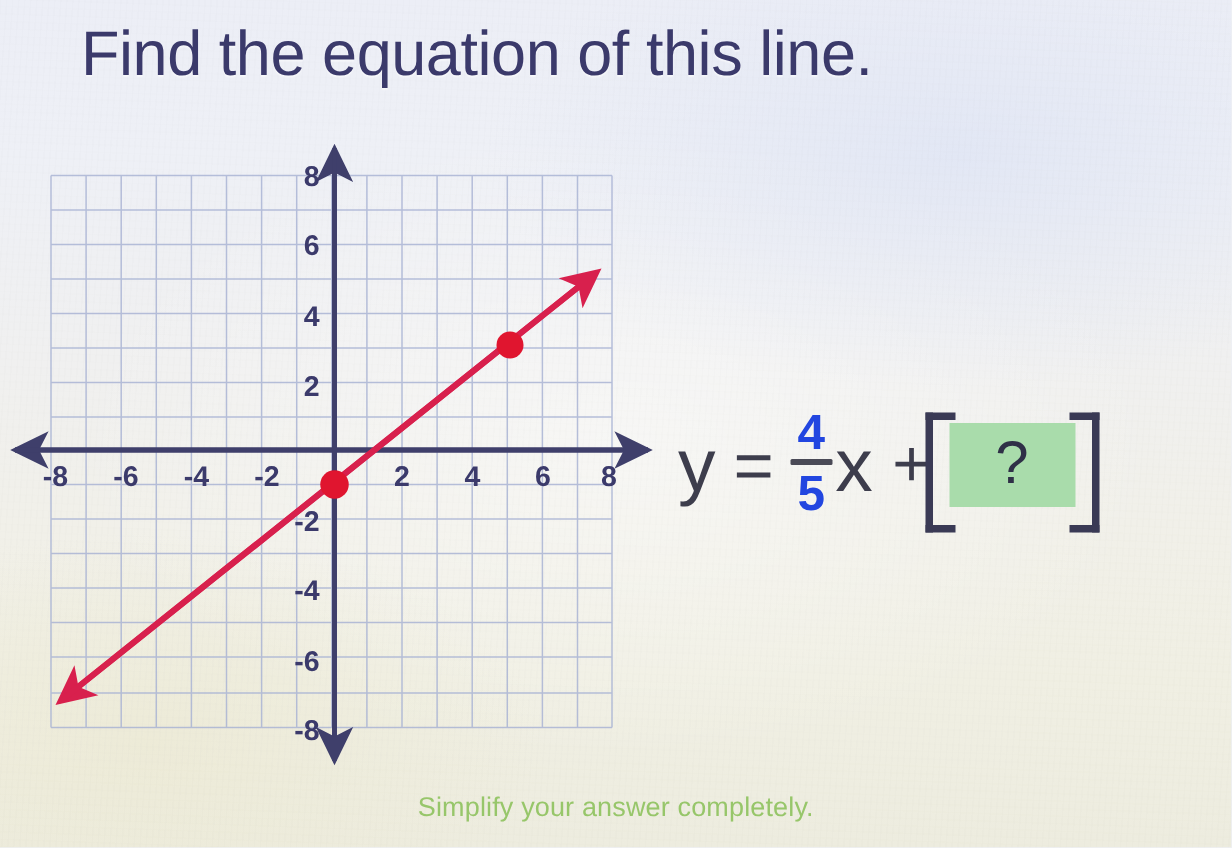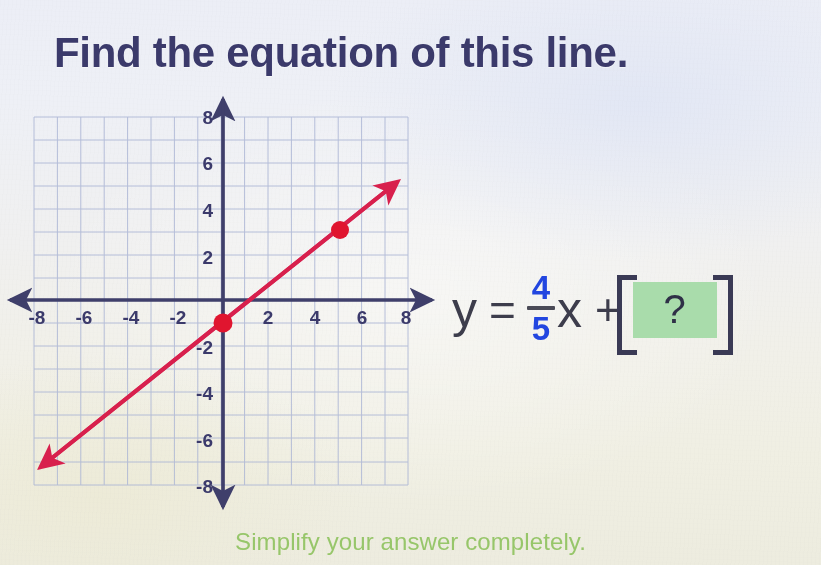--- a/index.html
+++ b/index.html
@@ -46,23 +46,23 @@
     background-image:
       repeating-linear-gradient(94deg, rgba(140,140,150,.10) 0 1px, rgba(255,255,255,0) 1px 4px),
       repeating-linear-gradient(2deg, rgba(150,148,130,.09) 0 1px, rgba(255,255,255,0) 1px 5px);
     pointer-events: none;
   }
 
   
   #title {
     position: absolute;
     left: 54px;
-    top: 29px;
+    top: 12px;
     font-size: 42px;
-    font-weight: 700;
+    font-weight: 400;
     letter-spacing: -0.3px;
     color: #3b3a6b;
     white-space: nowrap;
     text-shadow: 0 1px 1px rgba(255,255,255,.55);
   }
 
   
   #graph-wrap {
     position: absolute;
     left: 0;
@@ -138,21 +138,21 @@
     top: -1px;
   }
 
   
   #footer {
     position: absolute;
     left: 0;
     right: 0;
     top: 528px;
     text-align: center;
-    font-size: 24px;
+    font-size: 18px;
     color: #97c66a;
     letter-spacing: .1px;
   }
 </style>
 </head>
 <body>
 
 <div id="page"></div>
 
 <div id="title">Find the equation of this line.</div>

